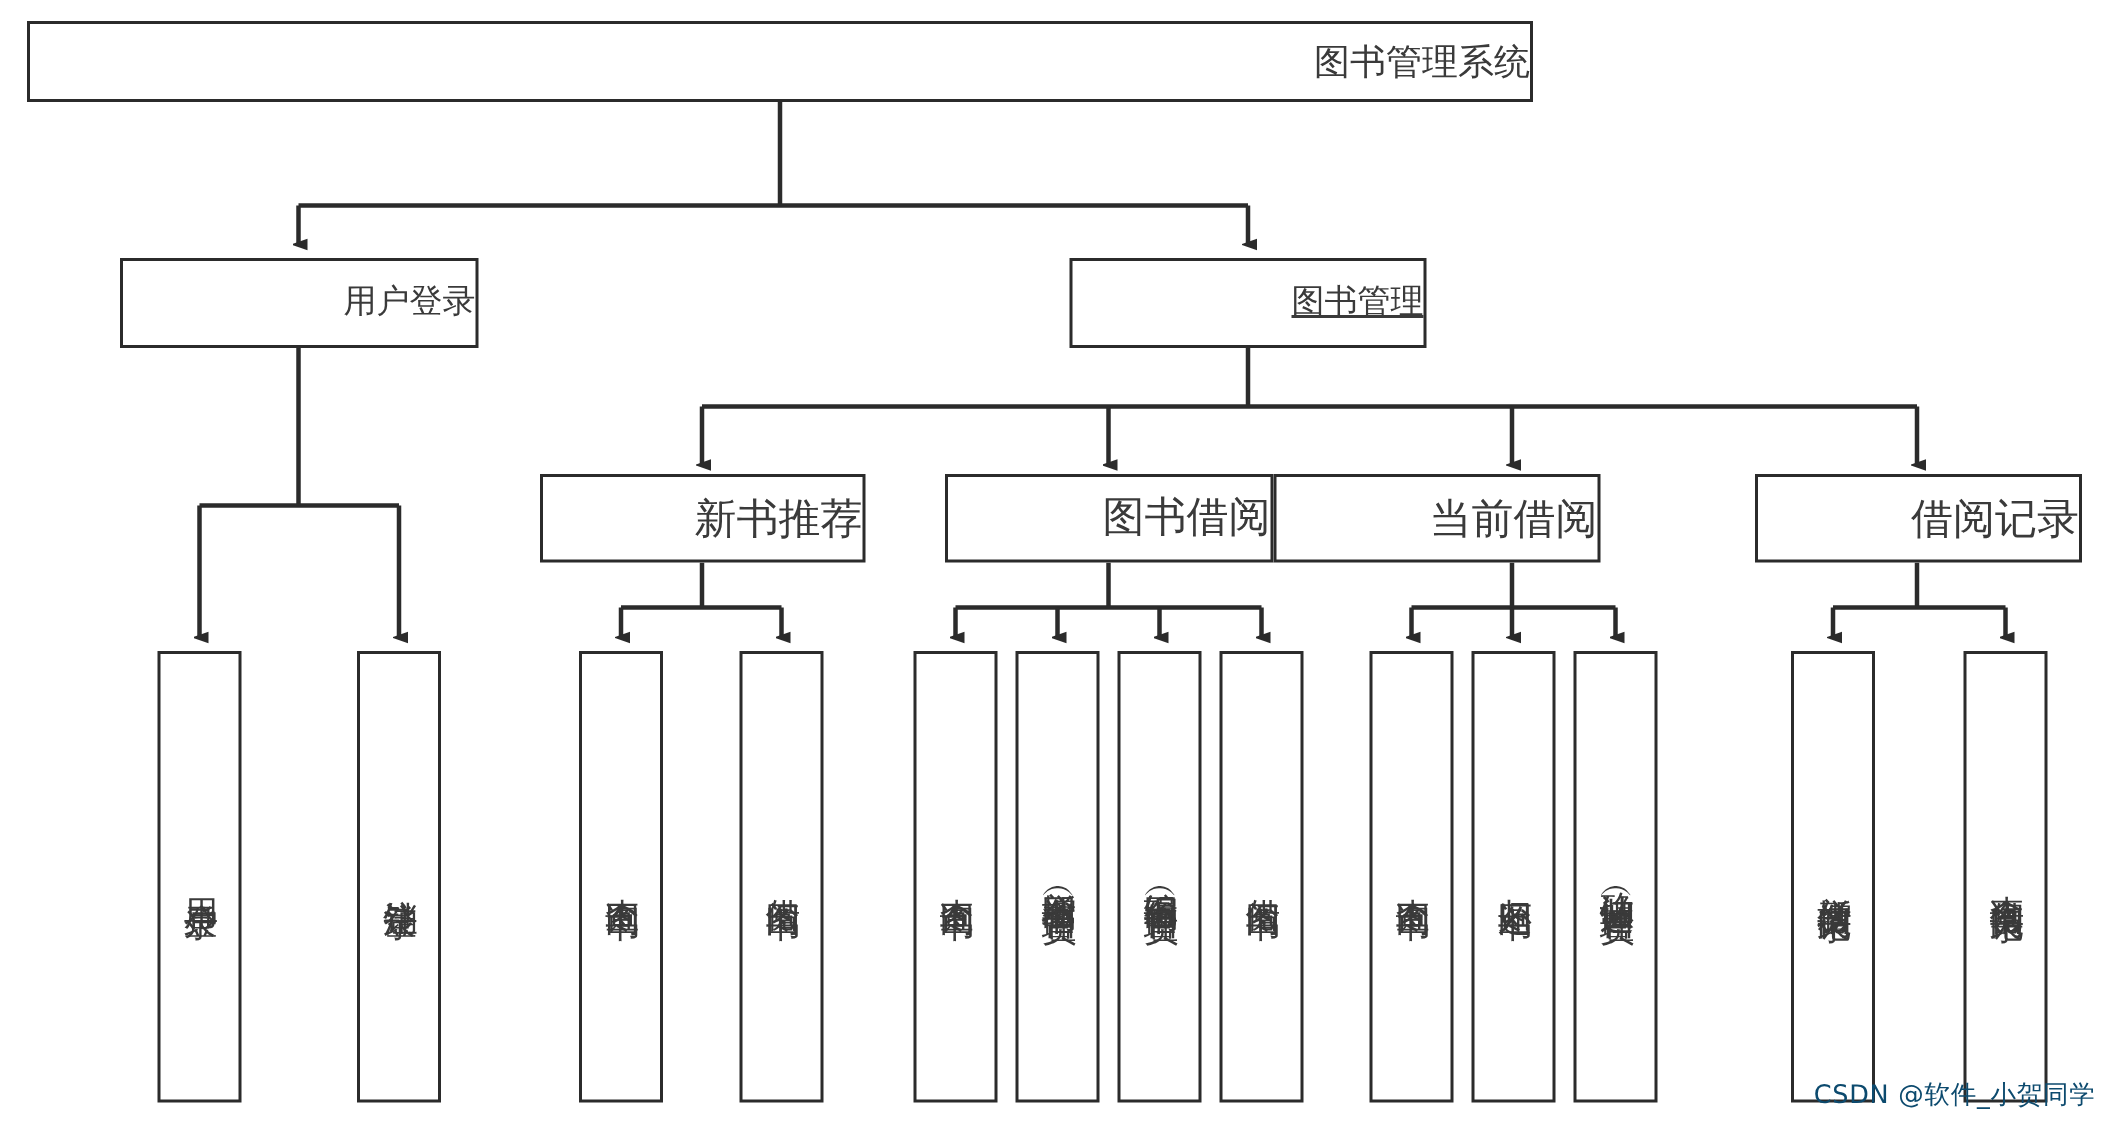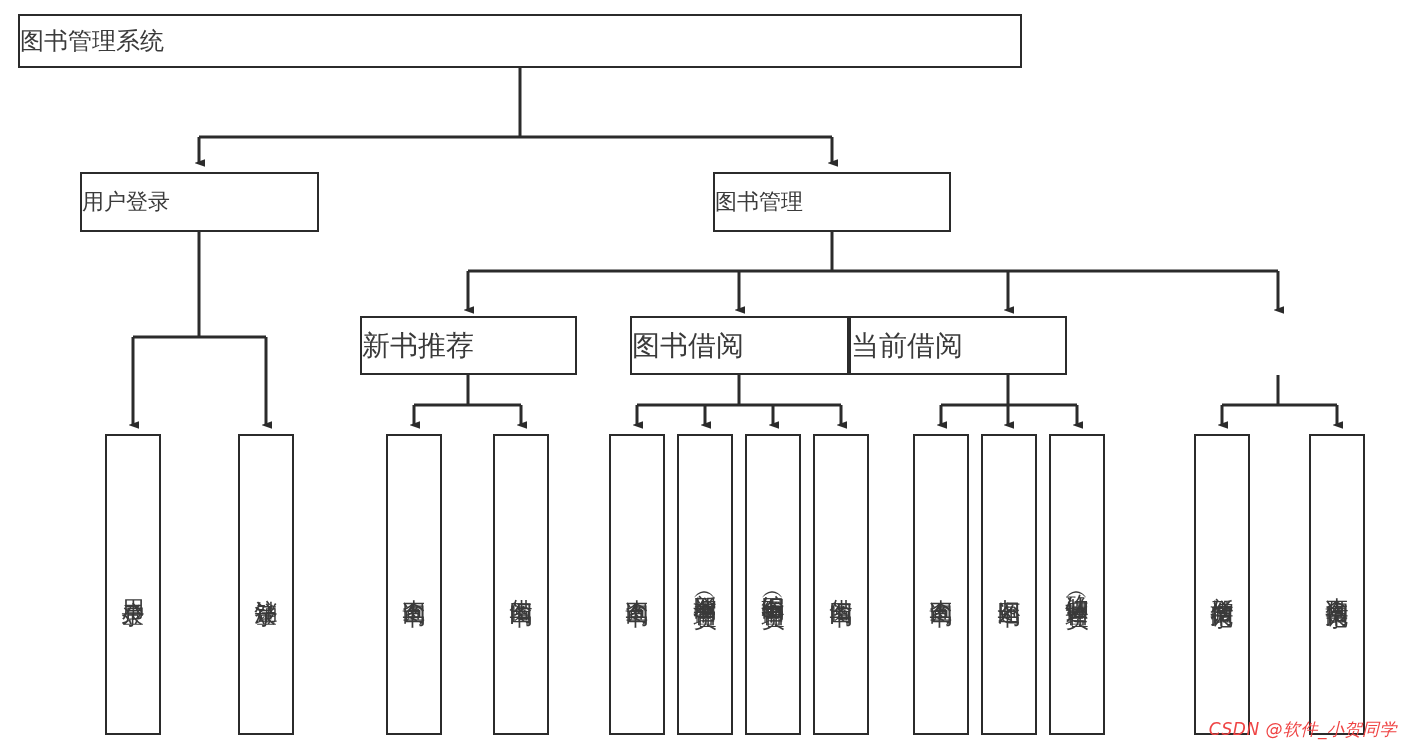--- a/index.html
+++ b/index.html
@@ -25,21 +25,21 @@
     height: 747px;
     pointer-events: none;
   }
   .node {
     position: absolute;
     box-sizing: border-box;
     border: 2.5px solid #2b2b2b;
     background: #ffffff;
     display: flex;
     align-items: center;
-    justify-content: flex-start;
+    justify-content: flex-end;
     color: #3a3a3a;
     line-height: 1.18;
     text-align: center;
   }
   .node.root {
     font-size: 24px;
   }
   .node.level1 {
     font-size: 22px;
   }
@@ -58,24 +58,23 @@
   }
   .node.leaf > span {
     writing-mode: vertical-rl;
     text-orientation: upright;
   }
   .watermark {
     position: absolute;
     right: 8px;
     bottom: 6px;
     font-size: 17px;
-    color: #ef4444;
+    color: #0c4a6e;
     letter-spacing: 0.5px;
     white-space: nowrap;
-    font-style: italic;
   }
 </style>
 </head>
 <body>
 
 <div id="canvas">
 
   <svg class="wires" viewBox="0 0 1405 747">
     <defs>
       <marker id="arrow" markerWidth="10" markerHeight="10" refX="4.2" refY="6" orient="auto" markerUnits="userSpaceOnUse">
@@ -130,36 +129,39 @@
   </svg>
 
   <div class="node root" style="left:18px; top:14px; width:1004px; height:54px;">
     <span>图书管理系统</span>
   </div>
 
   <div class="node level1" style="left:80px; top:172px; width:239px; height:60px;">
     <span>用户登录</span>
   </div>
 
-  <div class="node level1" style="left:713px; top:172px; width:238px; height:60px;">
+  <div class="node level1" style="left:713px; top:172px; width:238px; height:60px;text-decoration:underline;">
     <span>图书管理</span>
   </div>
 
   <div class="node level2" style="left:360px; top:316px; width:217px; height:59px;">
     <span>新书推荐</span>
   </div>
 
   <div class="node level2" style="left:630px; top:316px; width:219px; height:59px;font-family:Liberation Serif, serif;">
     <span>图书借阅</span>
   </div>
 
   <div class="node level2" style="left:849px; top:316px; width:218px; height:59px;">
     <span>当前借阅</span>
   </div>
 
+  <div class="node level2" style="left:1170px; top:316px; width:218px; height:59px;">
+    <span>借阅记录</span>
+  </div>
 
   <div class="node leaf" style="left:105px; top:434px; width:56px; height:301px;">
     <span>用户登录</span>
   </div>
   <div class="node leaf" style="left:238px; top:434px; width:56px; height:301px;">
     <span>注销登录</span>
   </div>
 
   <div class="node leaf" style="left:386px; top:434px; width:56px; height:301px;">
     <span>查询图书</span>

